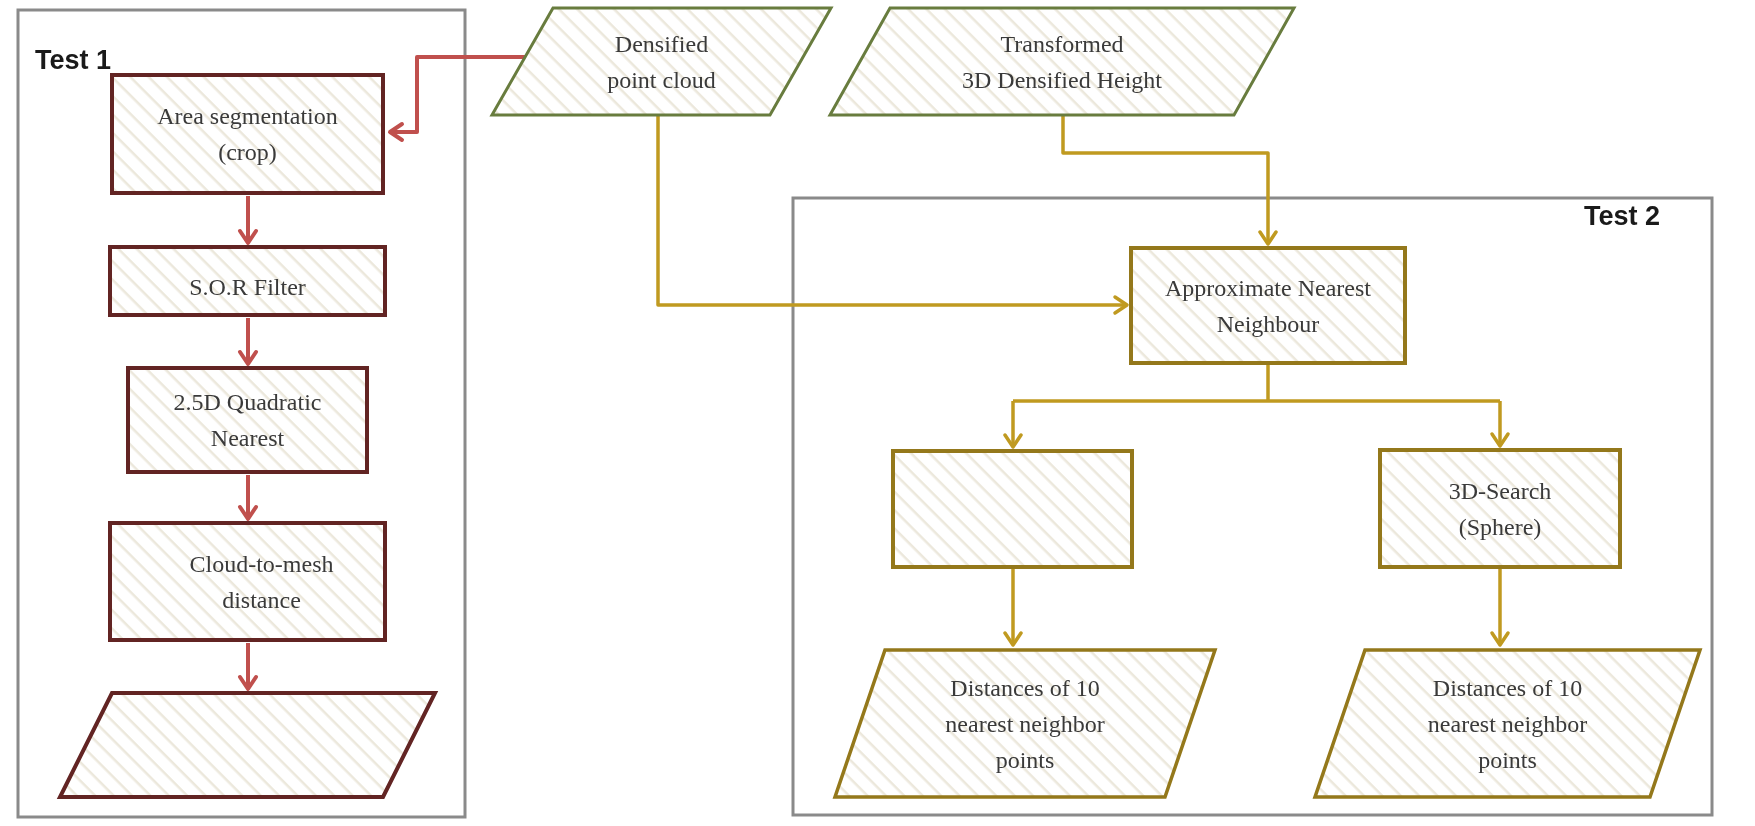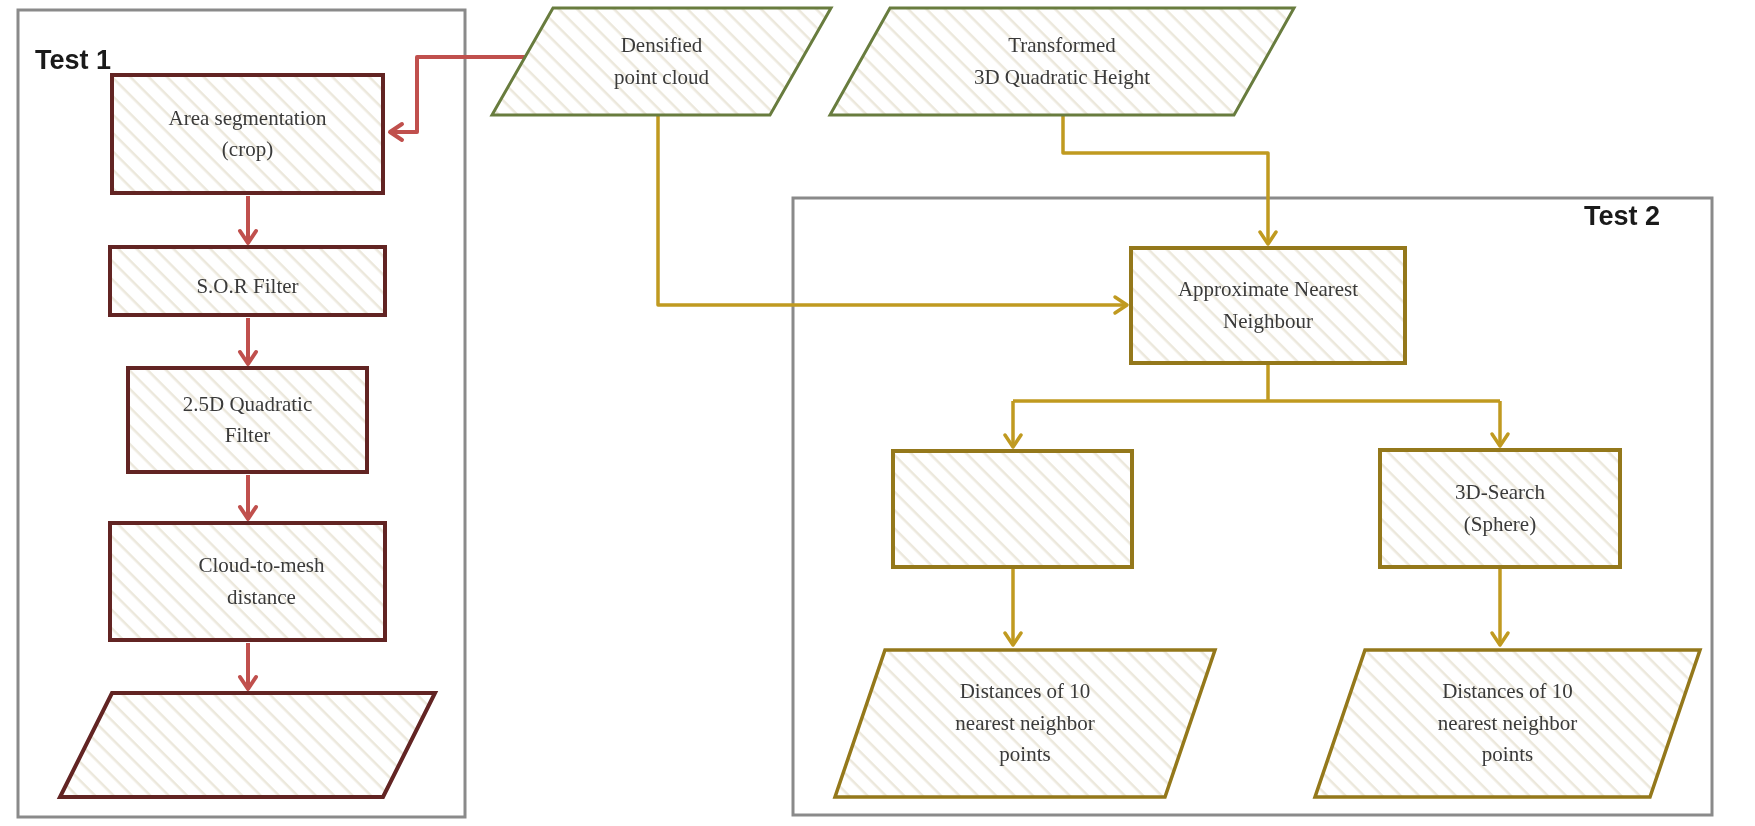--- a/index.html
+++ b/index.html
@@ -29,21 +29,21 @@
   .node-gold-para{fill:url(#hatch);stroke:var(--gold-border);stroke-width:3.5px;}
   .edge-red{fill:none;stroke:var(--red-arrow);stroke-width:4px;stroke-linejoin:round;}
   .edge-gold{fill:none;stroke:var(--gold-arrow);stroke-width:3.5px;stroke-linejoin:round;}
   .arrowhead-red{fill:none;stroke:var(--red-arrow);stroke-width:4px;stroke-linejoin:round;stroke-linecap:round;}
   .arrowhead-gold{fill:none;stroke:var(--gold-arrow);stroke-width:3.5px;stroke-linejoin:round;stroke-linecap:round;}
   .hatch-line{stroke:var(--hatch-stripe);stroke-width:5px;}
   .node-label{
     position:absolute;
     display:flex;align-items:center;justify-content:center;
     text-align:center;white-space:pre-line;
-    font-size:21px;line-height:1.5;
+    font-size:24px;line-height:1.5;
     color:var(--text-color);
     pointer-events:none;
   }
   .group-label{
     position:absolute;
     font-family:"Liberation Sans", sans-serif;
     font-weight:bold;font-size:27px;line-height:1.2;
     color:var(--label-color);
     pointer-events:none;
   }
@@ -101,26 +101,26 @@
     <polygon class="node-gold-para" points="885,650 1215,650 1165,797 835,797"></polygon>
     <polygon class="node-gold-para" points="1365,650 1700,650 1650,797 1315,797"></polygon>
   </svg>
 
   <div class="group-label" style="left:35px;top:16px;width:160px;margin-top:28px;">Test 1</div>
   <div class="group-label right" style="left:1542px;top:200px;width:160px;">Test 2</div>
 
   <div class="node-label" style="left:492px;top:8px;width:339px;height:107px;">Densified
 point cloud</div>
   <div class="node-label" style="left:830px;top:8px;width:464px;height:107px;">Transformed
-3D Quadratic Height</div>
+3D Densified Height</div>
   <div class="node-label" style="left:112px;top:75px;width:271px;height:118px;">Area segmentation
 (crop)</div>
   <div class="node-label" style="left:110px;top:253px;width:275px;height:68px;">S.O.R Filter</div>
   <div class="node-label" style="left:128px;top:368px;width:239px;height:104px;">2.5D Quadratic
-Filter</div>
+Nearest</div>
   <div class="node-label" style="left:124px;top:523px;width:275px;height:117px;">Cloud-to-mesh
 distance</div>
   <div class="node-label" style="left:1131px;top:248px;width:274px;height:115px;">Approximate Nearest
 Neighbour</div>
   <div class="node-label" style="left:1380px;top:450px;width:240px;height:117px;">3D-Search
 (Sphere)</div>
   <div class="node-label" style="left:835px;top:650px;width:380px;height:147px;">Distances of 10
 nearest neighbor
 points</div>
   <div class="node-label" style="left:1315px;top:650px;width:385px;height:147px;">Distances of 10

